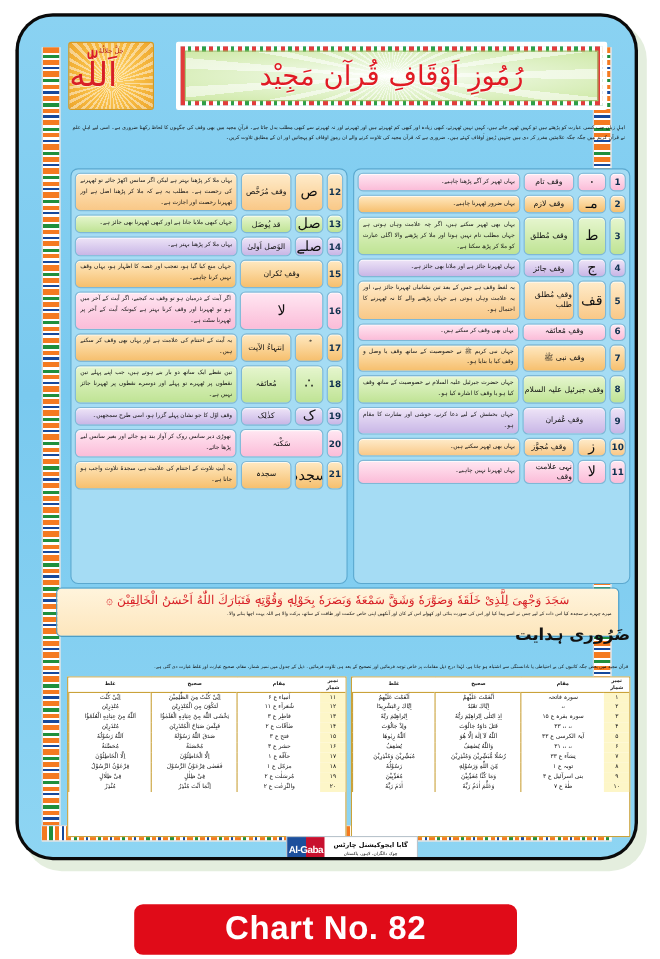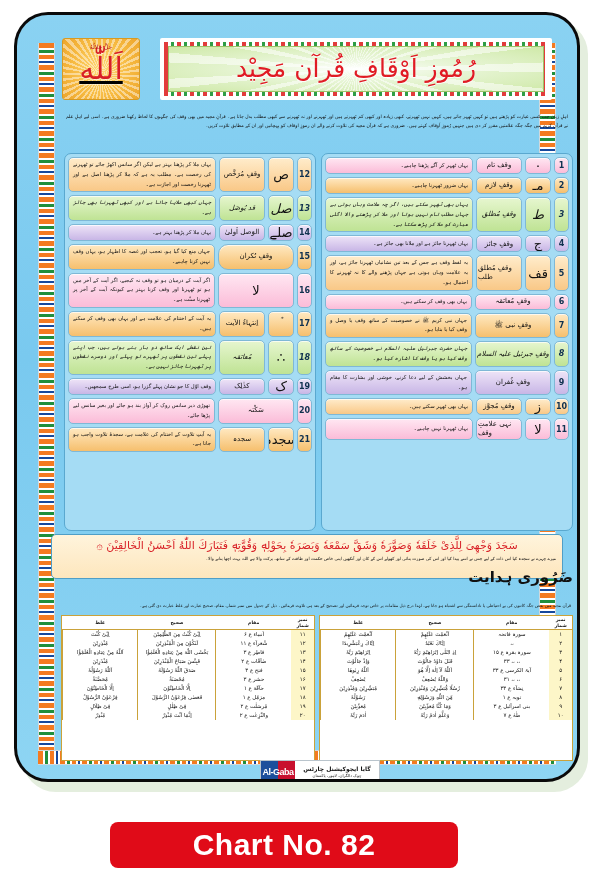--- a/index.html
+++ b/index.html
@@ -64,22 +64,22 @@
 
   
   .header-row{
     position:absolute; left:45px; top:18px; width:510px; height:72px;
     display:flex; align-items:center; justify-content:space-between;
   }
   .calli-box{
     width:78px; height:62px; flex:0 0 78px;
     background:radial-gradient(circle at 50% 50%, #ffd978 0%, #f6b940 60%, #eda52c 100%);
     border:1px solid #d79a22; border-radius:3px;
-    display:flex; align-items:center; justify-content:center;
-    position:relative; overflow:hidden;text-decoration:underline;
+    display:flex; align-items:center; justify-content:flex-end;
+    position:relative; overflow:hidden;
   }
   .calli-box::before{
     content:""; position:absolute; inset:0;
     background:repeating-conic-gradient(from 0deg at 50% 60%,
       rgba(255,255,255,.45) 0deg 4deg, rgba(255,255,255,0) 4deg 9deg);
   }
   .calli-text{
     position:relative; z-index:2;
     color:#d81f26; font-size:30px; line-height:1;
     font-family:"DejaVu Sans","Liberation Sans",sans-serif;
@@ -136,29 +136,29 @@
     display:flex; gap:3px; align-items:stretch; direction:rtl;
   }
   .cell{
     border:1.1px solid #7fb8d6; border-radius:5px;
     display:flex; align-items:center; justify-content:center;
     box-shadow:inset 0 1px 0 rgba(255,255,255,.7);
     overflow:hidden;
   }
   .c-num{ flex:0 0 15px; font-size:8px; font-weight:bold; color:#10314f; }
   .c-sym{ flex:0 0 26px; font-size:13px; color:#111; }
-  .c-name{ flex:0 0 46px; font-size:7px; color:#111; text-align:left; padding:1px; line-height:1.25;}
+  .c-name{ flex:0 0 46px; font-size:7px; color:#111; text-align:right; padding:1px; line-height:1.25;}
   .c-desc{ flex:1; font-size:5.3px; color:#111; padding:2px 4px; line-height:1.85;
            text-align:justify; direction:rtl; justify-content:flex-start; align-items:center;}
   .c-desc span{display:block;width:100%;}
 
   
   .t-pink   { background:linear-gradient(180deg,#ffe7f2 0%,#fbbcd8 100%); }
   .t-orange { background:linear-gradient(180deg,#ffe9c2 0%,#f6bf6d 100%); }
-  .t-green  { background:linear-gradient(180deg,#e6f6cf 0%,#bfe394 100%);font-style:italic; }
+  .t-green  { background:linear-gradient(180deg,#e6f6cf 0%,#bfe394 100%); }
   .t-purple { background:linear-gradient(180deg,#eee4f7 0%,#c8b6e6 100%); }
   .t-peach  { background:linear-gradient(180deg,#ffeccb 0%,#f9c887 100%); }
 
   
   .verse-box{
     position:absolute; left:34px; top:519px; width:512px; height:45px;
     border:1.4px solid #4f9ec6; border-radius:5px;
     background:linear-gradient(180deg,#fff4dc 0%,#fde6bd 100%);
     padding:3px 6px; direction:rtl;
   }
@@ -220,21 +220,21 @@
   .pub-mark{
     flex:0 0 34px; height:100%;
     background:linear-gradient(90deg,#1c4f9c 0 50%, #c8102e 50% 100%);
     color:#fff; font-size:9px; font-weight:bold; letter-spacing:-.5px;
     display:flex; align-items:center; justify-content:center; direction:ltr;
     font-family:"Liberation Sans",sans-serif;
   }
 
   
   .chart-banner{
-    position:absolute; left:110px; top:822px; width:348px; height:46px;
+    position:absolute; left:122px; top:822px; width:348px; height:46px;
     background:#e00b18; border-radius:8px;
     display:flex; align-items:center; justify-content:center;
     color:#ffffff; font-size:30px; font-weight:bold; letter-spacing:.5px;
     direction:ltr; font-family:"Liberation Sans",sans-serif;
   }
 </style>
 </head>
 <body>
 
 <div class="page-shell">
@@ -373,21 +373,21 @@
           <div class="row">
             <div class="cell c-num t-purple">14</div>
             <div class="cell c-sym t-purple">صلے</div>
             <div class="cell c-name t-purple">الوَصل اَولیٰ</div>
             <div class="cell c-desc t-purple">
               <span>یہاں ملا کر پڑھنا بہتر ہے۔</span>
             </div>
           </div>
           <div class="row">
             <div class="cell c-num t-orange">15</div>
-            <div class="cell c-name t-orange" style="flex: 0 0 76px; border-radius: 10px;">وقفِ نُکران</div>
+            <div class="cell c-name t-orange" style="flex: 0 0 76px;">وقفِ نُکران</div>
             <div class="cell c-desc t-orange">
               <span>جہاں منع کیا گیا ہو، تعجب اور غصہ کا اظہار ہو، یہاں وقف نہیں کرنا چاہیے۔</span>
             </div>
           </div>
           <div class="row">
             <div class="cell c-num t-pink">16</div>
             <div class="cell c-sym t-pink" style="flex: 0 0 76px;">لا</div>
             <div class="cell c-desc t-pink">
               <span>اگر آیت کے درمیان ہو تو وقف نہ کیجیے، اگر آیت کے آخر میں ہو تو ٹھہرنا اور وقف کرنا بہتر ہے کیونکہ آیت کے آخر پر ٹھہرنا سنّت ہے۔</span>
             </div>

